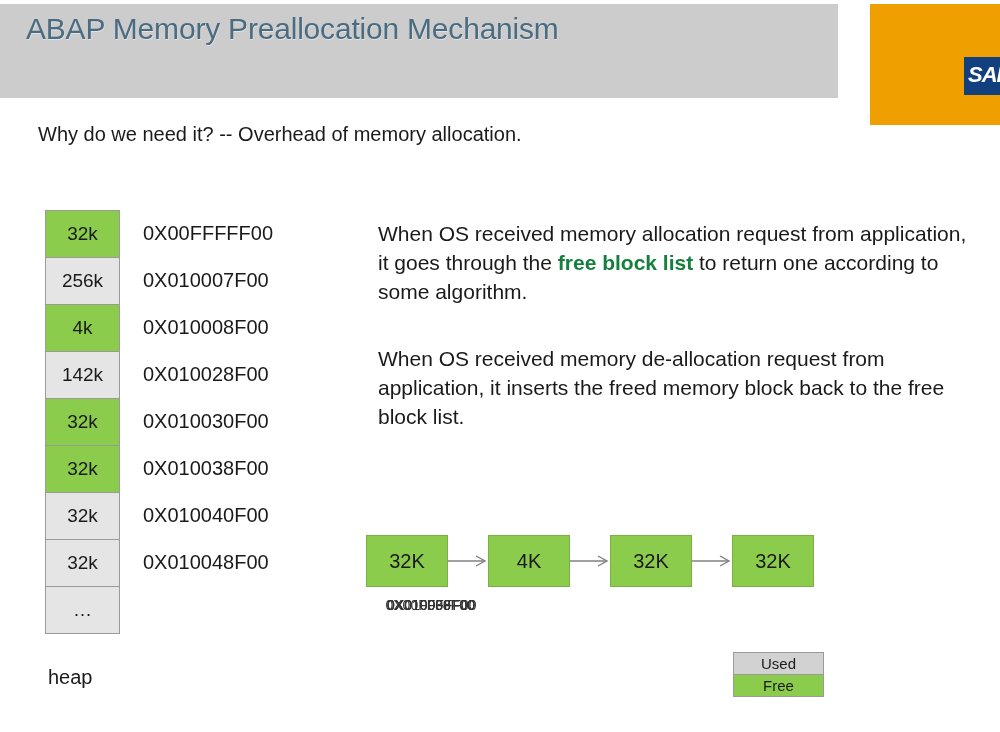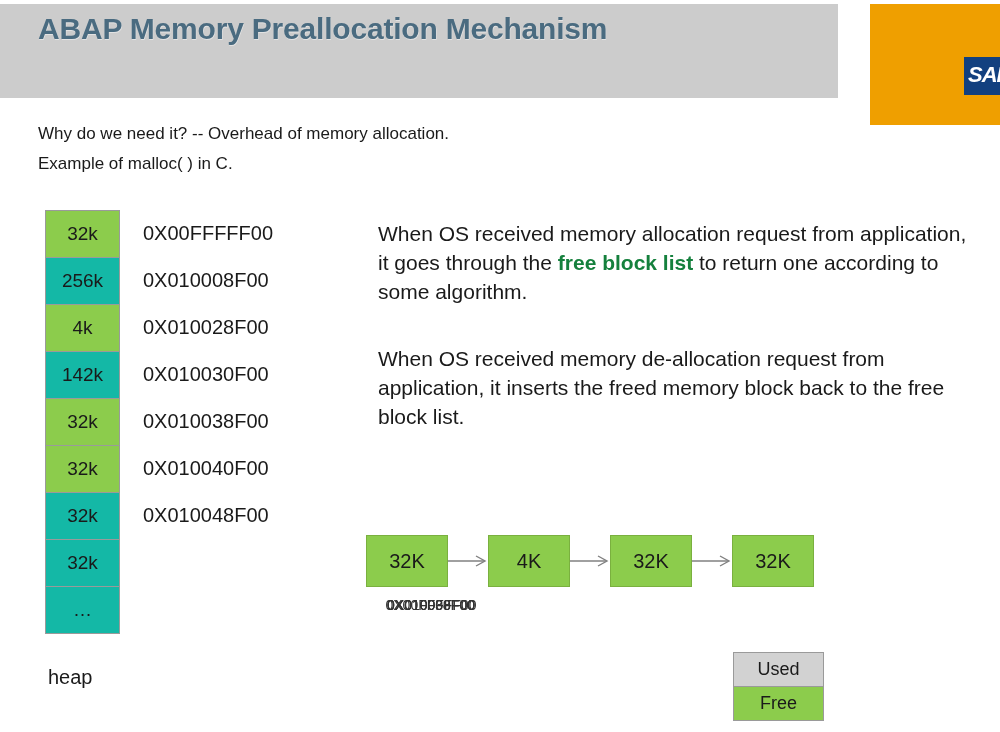--- a/index.html
+++ b/index.html
@@ -23,26 +23,25 @@
     top: 4px;
     width: 838px;
     height: 94px;
     background: #cccccc;
   }
   #slide-title {
     position: absolute;
     left: 26px;
     top: 8px;
     font-size: 30px;
-    font-weight: bold;
+    font-weight: normal;
     color: #4a6b80;
     letter-spacing: -0.2px;
     white-space: nowrap;
     text-shadow: 0.5px 0.5px 0 rgba(255,255,255,0.45);
-    margin-left: 12px;
   }
   #sap-logo-block {
     position: absolute;
     left: 870px;
     top: 4px;
     width: 154px;
     height: 121px;
     background: #ef9f00;
   }
   #sap-mark {
@@ -71,21 +70,21 @@
     font-style: italic;
     color: #ffffff;
     letter-spacing: -1px;
   }
 
   
   #intro {
     position: absolute;
     left: 38px;
     top: 119px;
-    font-size: 17px;
+    font-size: 20px;
     line-height: 30px;
     color: #1a1a1a;
   }
   #intro div { white-space: nowrap; }
 
   
   #heap-column {
     position: absolute;
     left: 45px;
     top: 210px;
@@ -98,21 +97,21 @@
     border: 1px solid #9a9a9a;
     margin-top: -1px;
     display: flex;
     align-items: center;
     justify-content: center;
     font-size: 19px;
     color: #1a1a1a;
   }
   .heap-block:first-child { margin-top: 0; }
   .heap-block.free { background: #8ccc4c; }
-  .heap-block.used { background: #14b8a6; }
+  .heap-block.used { background: #e5e5e5; }
 
   #heap-caption {
     position: absolute;
     left: 48px;
     top: 666px;
     font-size: 20px;
     color: #1a1a1a;
   }
 
   
@@ -196,27 +195,27 @@
   
   #legend {
     position: absolute;
     left: 733px;
     top: 652px;
     width: 91px;
   }
   .legend-cell {
     box-sizing: border-box;
     width: 91px;
-    height: 35px;
+    height: 23px;
     border: 1px solid #9a9a9a;
     margin-top: -1px;
     display: flex;
     align-items: center;
     justify-content: center;
-    font-size: 18px;
+    font-size: 15px;
     color: #1a1a1a;
   }
   .legend-cell:first-child { margin-top: 0; }
   .legend-cell.used { background: #d2d2d2; }
   .legend-cell.free { background: #8ccc4c; }
 </style>
 </head>
 <body>
 
 <div id="header-band">
@@ -225,39 +224,39 @@
 
 <div id="sap-logo-block">
   <div id="sap-mark">
     <div class="sap-shape"></div>
     <div class="sap-text">SAP</div>
   </div>
 </div>
 
 <div id="intro">
   <div>Why do we need it?  -- Overhead of memory allocation.</div>
-  <div>Example of malloc( ) in C.</div>
 </div>
 
 <div id="heap-column">
   <div class="heap-block free">32k</div>
   <div class="heap-block used">256k</div>
   <div class="heap-block free">4k</div>
   <div class="heap-block used">142k</div>
   <div class="heap-block free">32k</div>
   <div class="heap-block free">32k</div>
   <div class="heap-block used">32k</div>
   <div class="heap-block used">32k</div>
   <div class="heap-block used">…</div>
 </div>
 
 <div id="heap-caption">heap</div>
 
 <div id="heap-addresses">
   <div class="heap-address">0X00FFFFF00</div>
+  <div class="heap-address">0X010007F00</div>
   <div class="heap-address">0X010008F00</div>
   <div class="heap-address">0X010028F00</div>
   <div class="heap-address">0X010030F00</div>
   <div class="heap-address">0X010038F00</div>
   <div class="heap-address">0X010040F00</div>
   <div class="heap-address">0X010048F00</div>
 </div>
 
 <div class="para" id="para-alloc"><span>When OS received memory allocation request from application, it goes through the </span><span class="accent">free block list</span><span> to return one according to some algorithm.</span></div>
 

